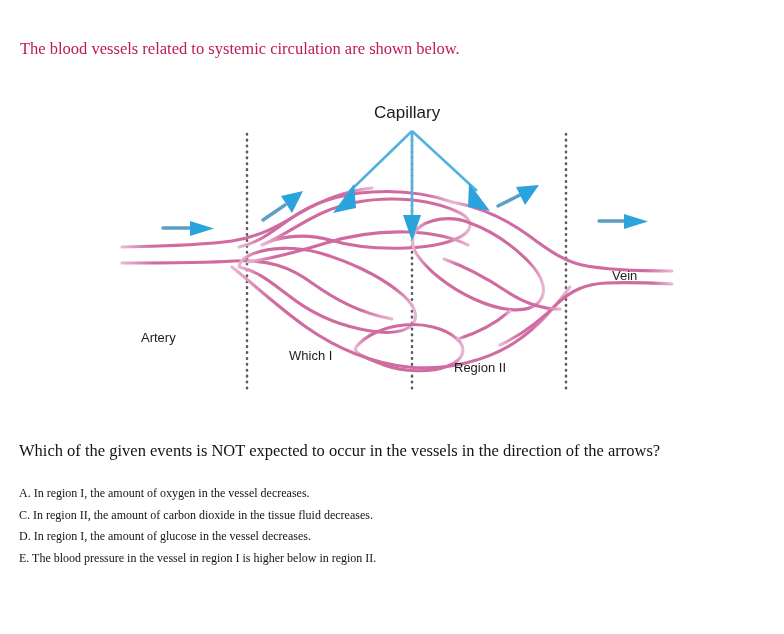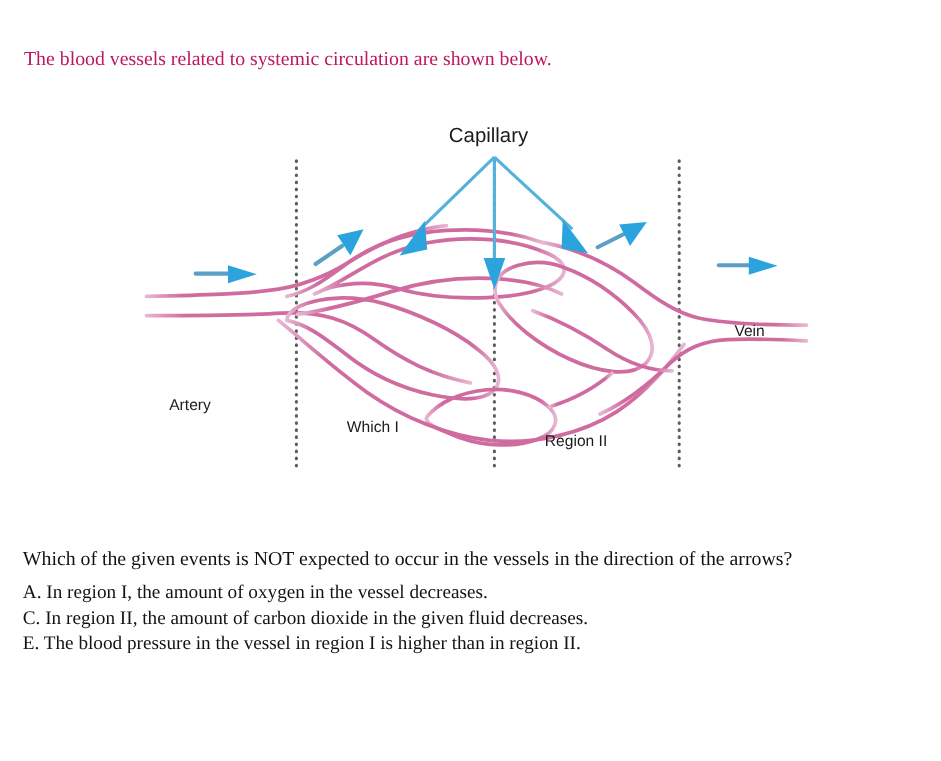--- a/index.html
+++ b/index.html
@@ -62,30 +62,30 @@
     top: 440px;
     width: 748px;
     font-family: "Liberation Serif", serif;
     font-size: 16.5px;
     line-height: 21.5px;
     color: #131313;
     text-align: justify;
     text-justify: inter-word;
   }
   .question .stem {
-    margin: 15px 0 0 0;
+    margin: 0 0 0 0;
     text-align: justify;
   }
   .options {
     position: absolute;
     left: 19px;
     top: 483px;
     width: 748px;
     font-family: "Liberation Serif", serif;
-    font-size: 16px;
+    font-size: 12px;
     line-height: 21.5px;
     color: #131313;
   }
   .option {
     white-space: nowrap;
   }
 </style>
 </head>
 <body>
 
@@ -228,15 +228,16 @@
 
   <div class="fig-label lbl-region2">Region II</div>
 </div>
 
 <div class="question">
   <p class="stem">Which of the given events is NOT expected to occur in the vessels in the direction of the arrows?</p>
 </div>
 
 <div class="options">
   <div class="option">A. In region I, the amount of oxygen in the vessel decreases.</div>
-  <div class="option">C. In region II, the amount of carbon dioxide in the given fluid decreases.</div>
-  <div class="option">E. The blood pressure in the vessel in region I is higher than in region II.</div>
+  <div class="option">C. In region II, the amount of carbon dioxide in the tissue fluid decreases.</div>
+  <div class="option">D. In region I, the amount of glucose in the vessel decreases.</div>
+  <div class="option">E. The blood pressure in the vessel in region I is higher below in region II.</div>
 </div>
 
 </body></html>

